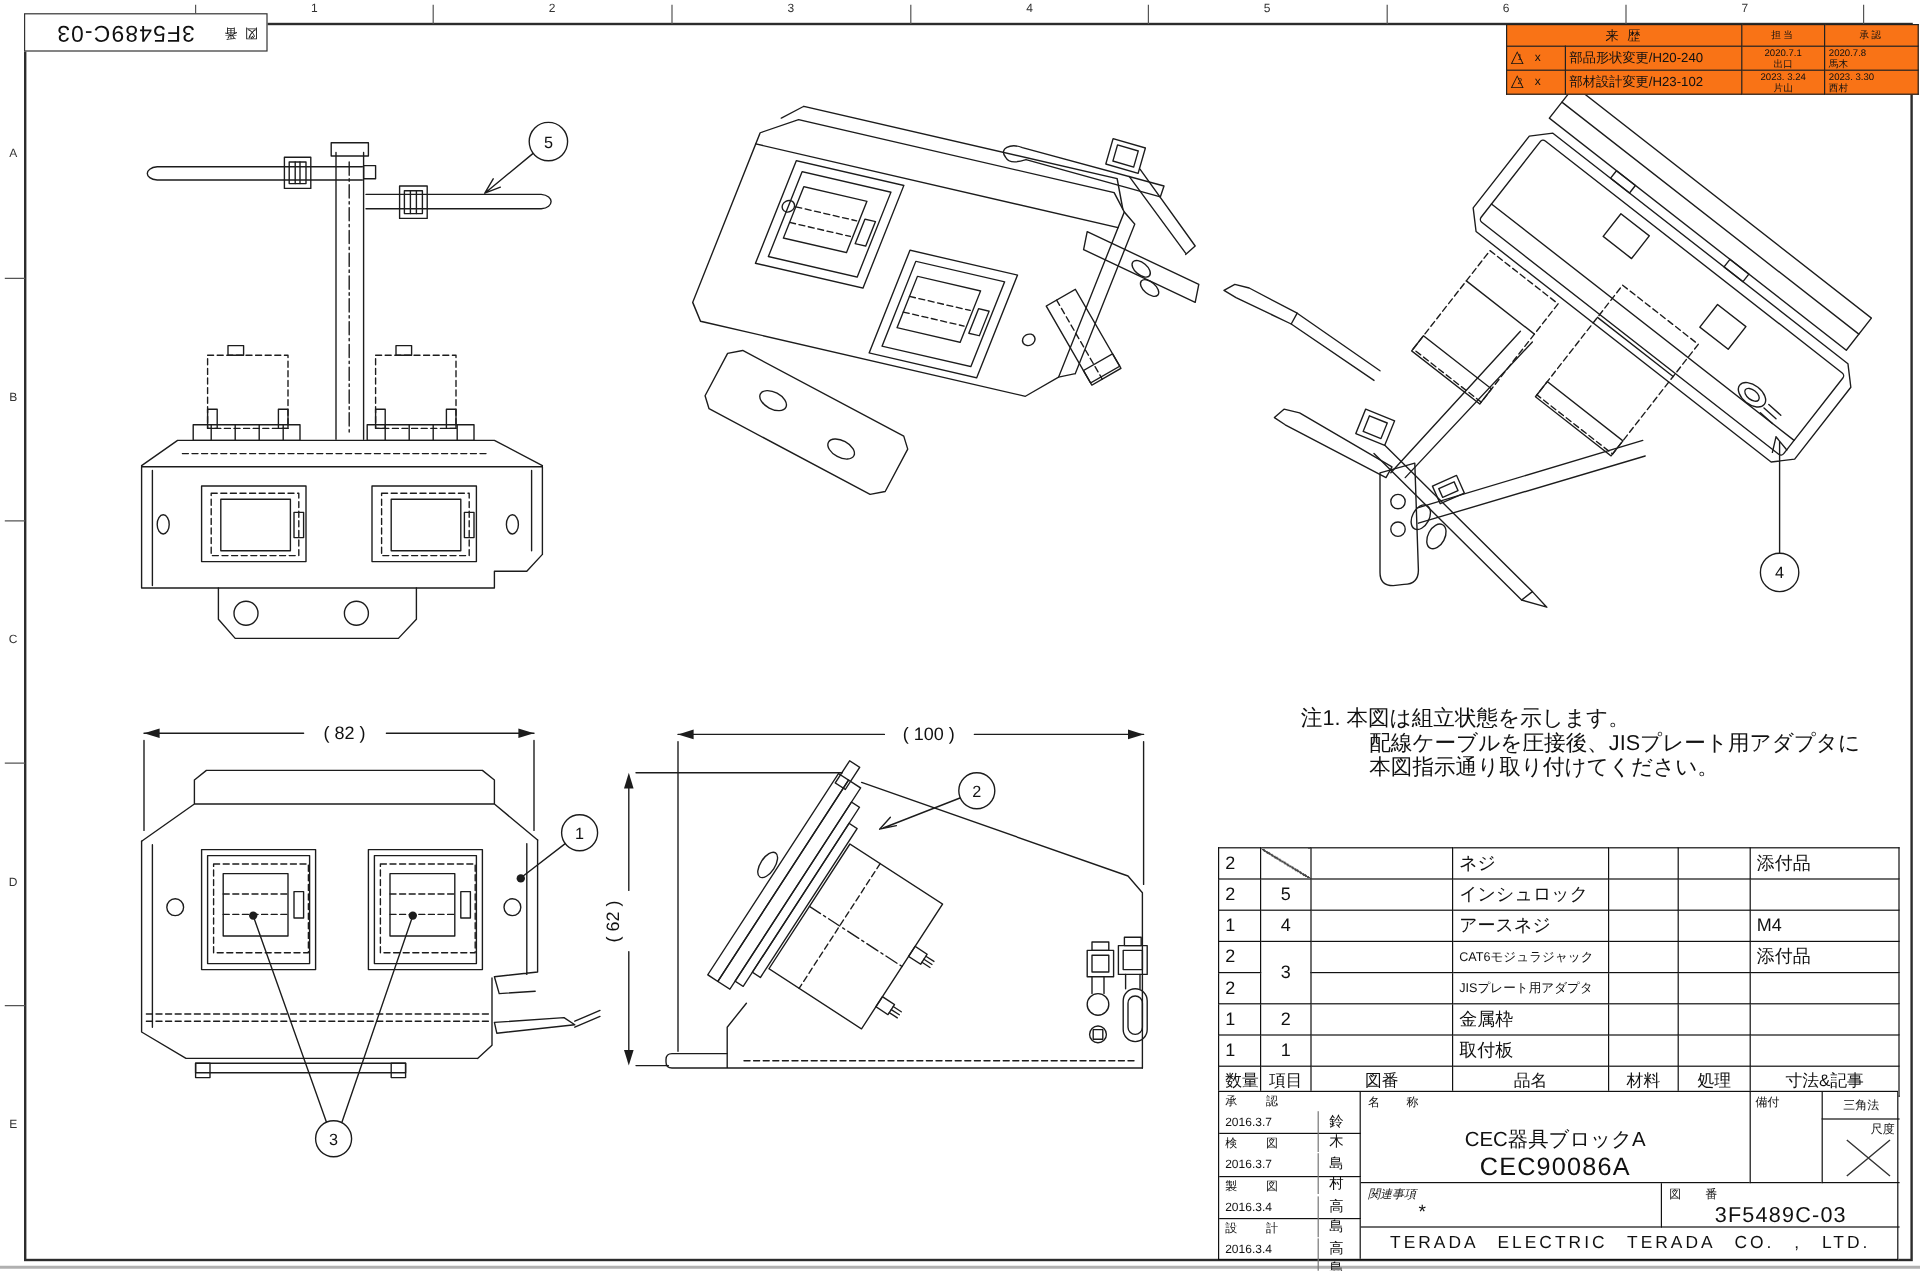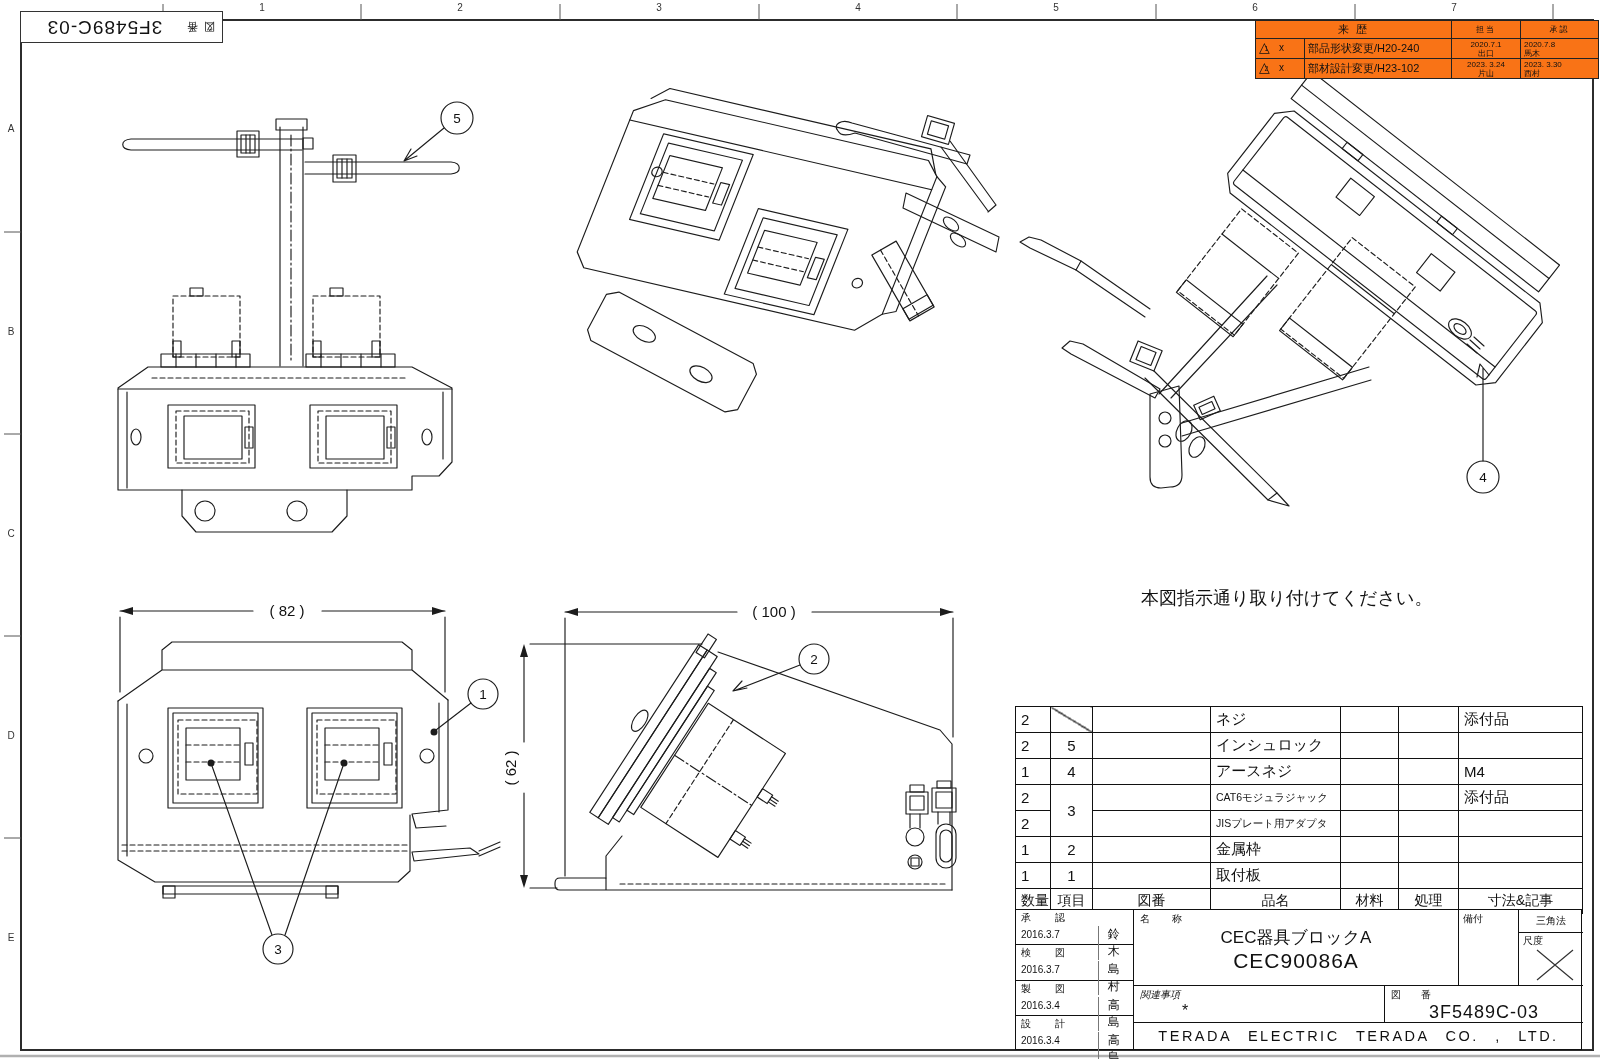--- a/index.html
+++ b/index.html
@@ -47,28 +47,28 @@
     border:1.8px solid #111;box-sizing:border-box;background:#fff;}
   #tblock .cell{position:absolute;box-sizing:border-box;}
   .sign{left:0;width:118px;height:35.25px;border-right:1.4px solid #111;
     border-bottom:1.4px solid #111;padding:1px 5px;}
   .sign .lb{font-size:10px;letter-spacing:7px;}
   .sign .vals{display:flex;align-items:baseline;margin-top:1px;gap:33px;}
   .sign .d{font-size:10px;width:52px;}
   .sign .n{font-size:12px;border-left:1px solid #777;padding-left:9px;}
   #cell-name{left:118px;top:0;width:324px;height:76px;border-bottom:1.4px solid #111;padding:2px 6px;}
   #cell-name .lb{font-size:10px;letter-spacing:6px;}
-  #cell-name .pn{text-align:center;font-size:17px;margin-top:0;}
+  #cell-name .pn{text-align:center;font-size:17px;margin-top:12px;}
   #cell-name .pc{text-align:center;font-size:21px;letter-spacing:1px;}
   #cell-bifu{left:442px;top:0;width:60px;height:76px;border-left:1.4px solid #111;
     border-bottom:1.4px solid #111;padding:2px 4px;font-size:10px;}
   #cell-proj{left:502px;top:0;width:65px;height:23px;border-left:1.4px solid #111;
     border-bottom:1.4px solid #111;text-align:center;font-size:10px;padding-top:4px;}
   #cell-scale{left:502px;top:23px;width:65px;height:53px;border-left:1.4px solid #111;
-    border-bottom:1.4px solid #111;padding:1px 4px;font-size:10px;}
+    border-bottom:1.4px solid #111;padding:1px 4px;font-size:10px;text-align:right;}
   #cell-rel{left:118px;top:76px;width:250px;height:37px;border-bottom:1.4px solid #111;padding:2px 6px;}
   #cell-rel .lb{font-size:10px;font-style:italic;}
   #cell-rel .v{font-size:16px;padding-left:42px;}
   #cell-zuban{left:368px;top:76px;width:199px;height:37px;border-left:1.4px solid #111;
     border-bottom:1.4px solid #111;padding:2px 6px;}
   #cell-zuban .lb{font-size:10px;letter-spacing:5px;}
   #cell-zuban .v{font-size:18px;text-align:center;letter-spacing:1px;}
   #cell-co{left:118px;top:113px;width:449px;height:25px;display:flex;align-items:center;
     justify-content:center;font-size:14.5px;letter-spacing:2.5px;word-spacing:10px;}
   
@@ -388,20 +388,22 @@
         </td>
     <td class="who2">
           <div>2023. 3.30</div>
           <div>西村</div>
         </td>
   </tr>
 </tbody>
   </table>
 
 <div id="notes">
+  <div>注1. 本図は組立状態を示します。</div>
+  <div class="i2">配線ケーブルを圧接後、JISプレート用アダプタに</div>
   <div class="i2">本図指示通り取り付けてください。</div>
 </div>
 
 <table id="bom">
   <colgroup>
       <col style="width:35px">
       <col style="width:42px">
       <col style="width:118px">
       <col style="width:130px">
       <col style="width:58px">

